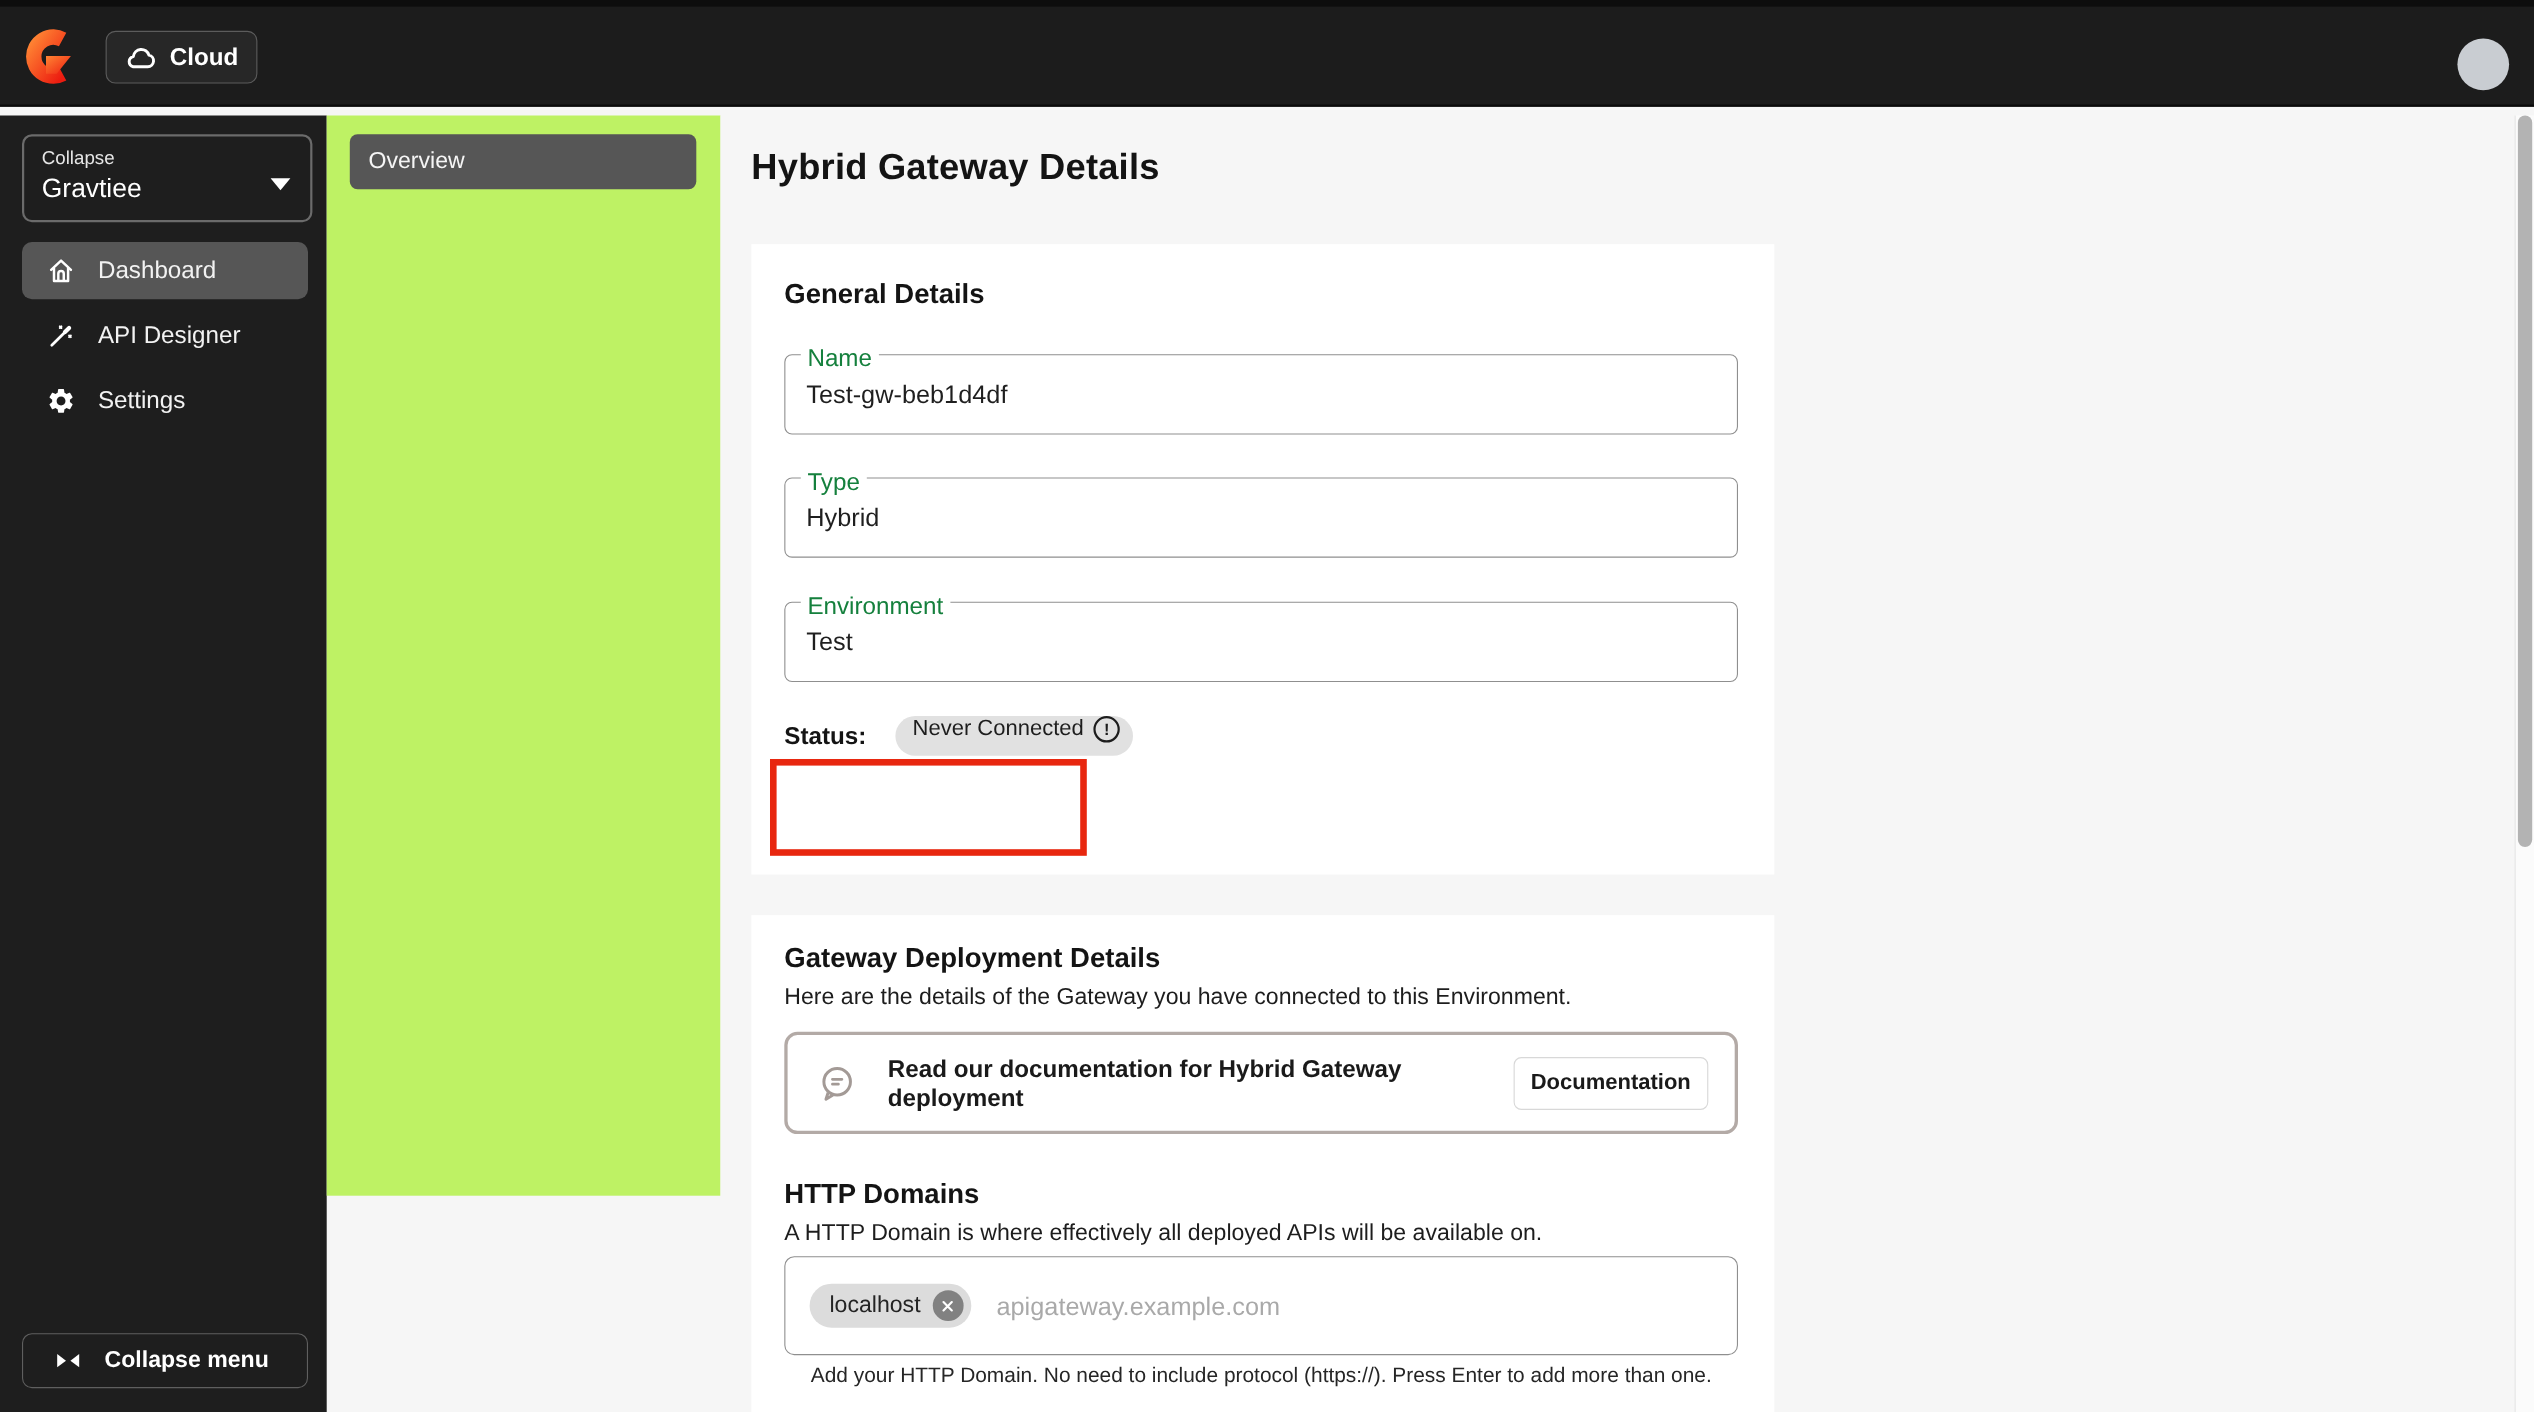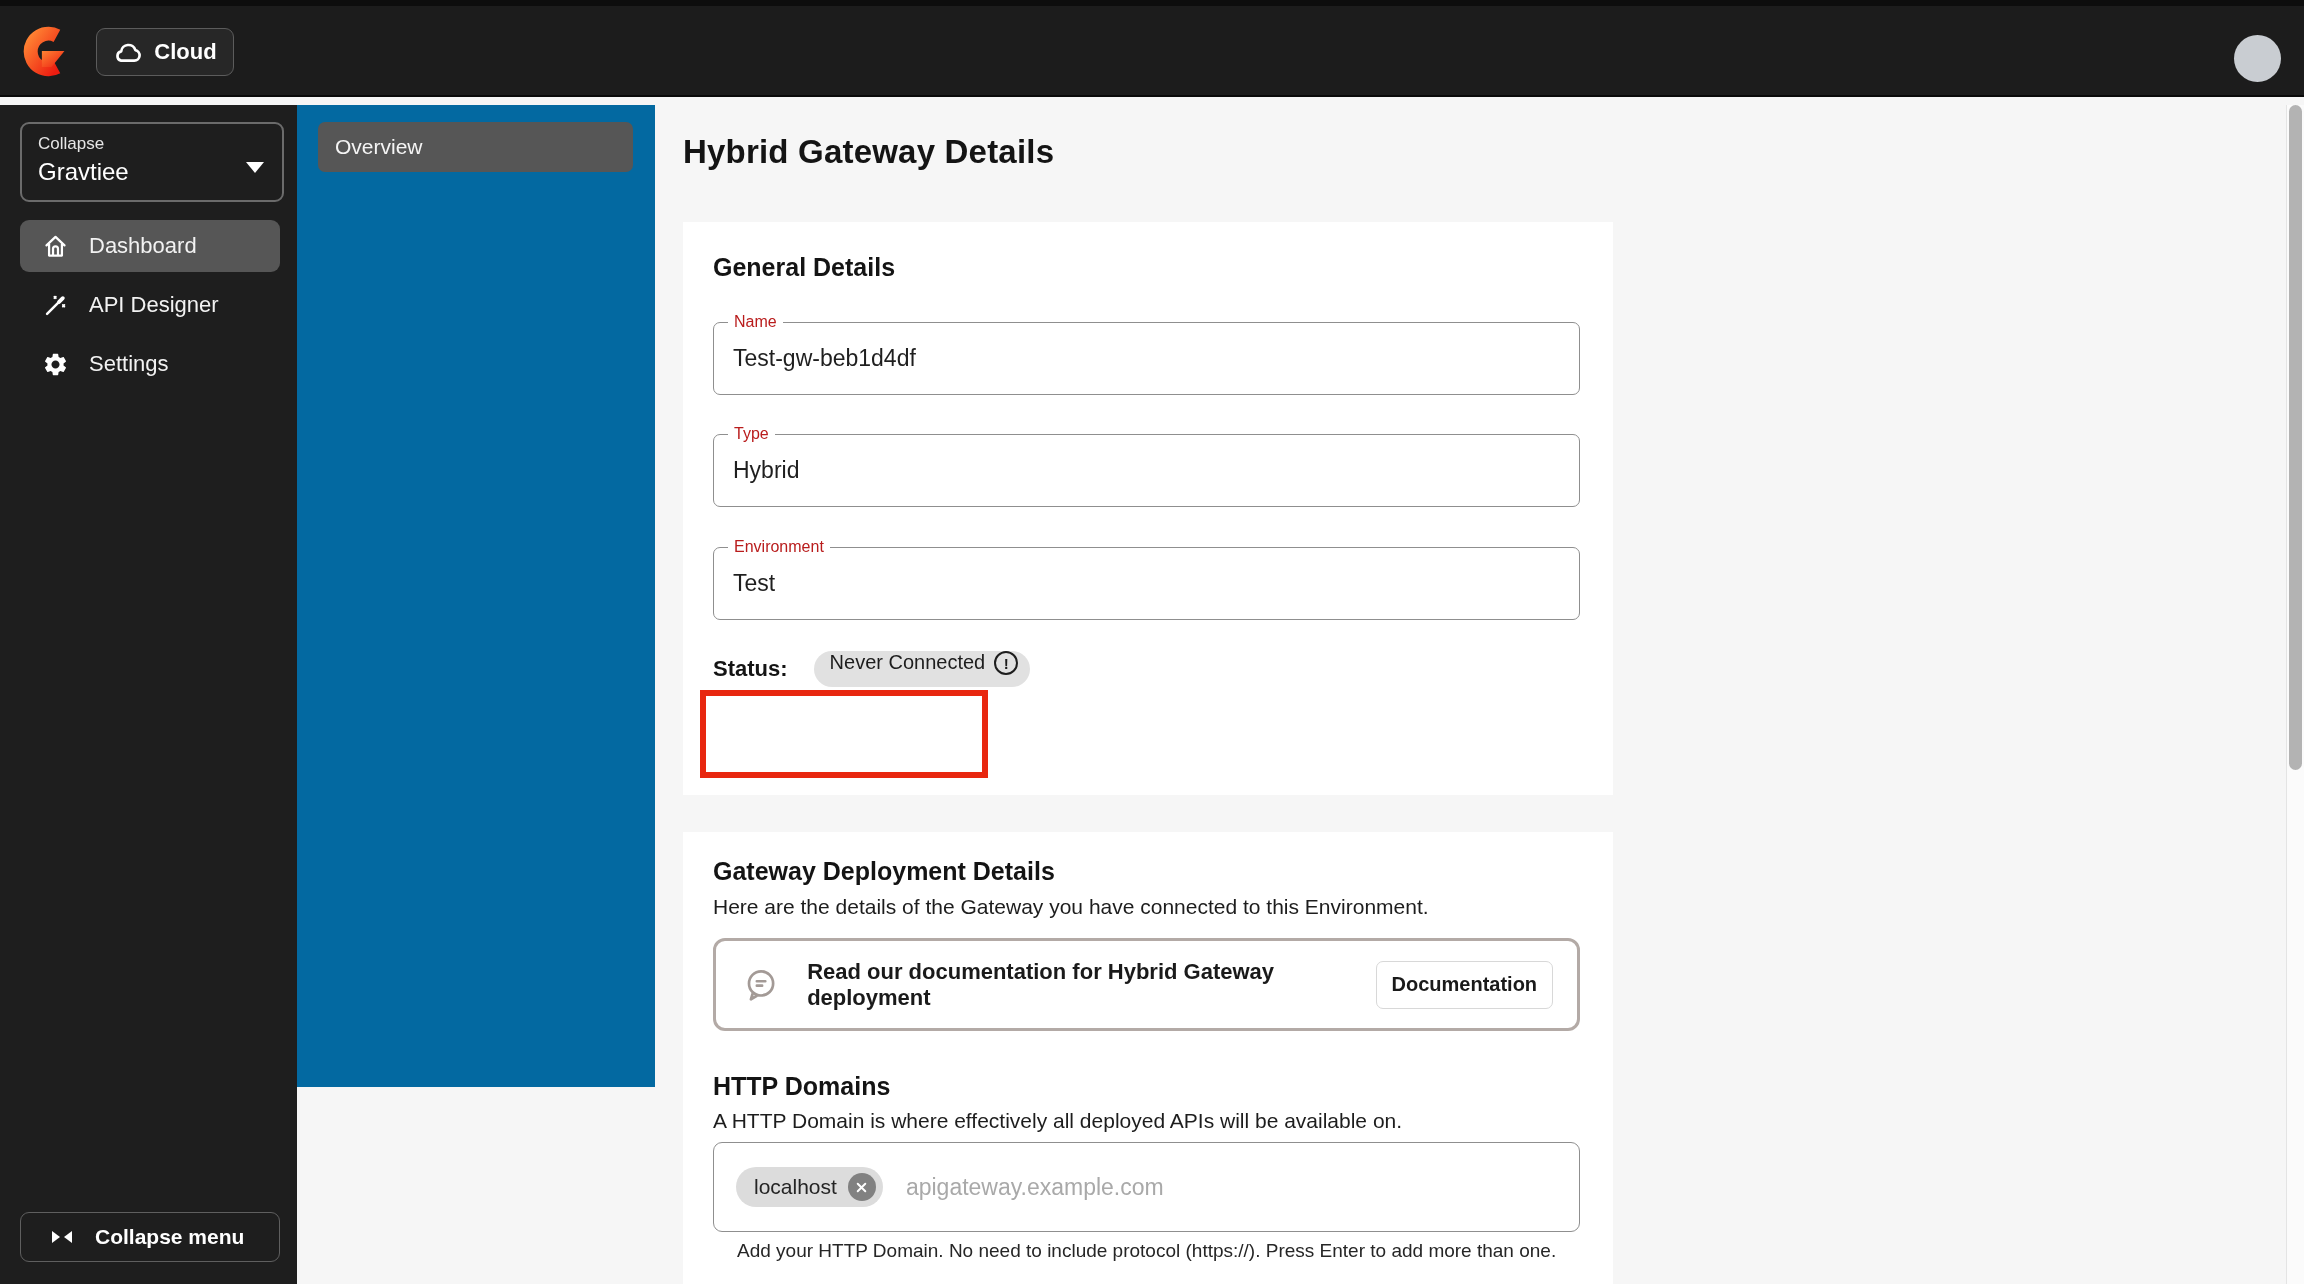--- a/index.html
+++ b/index.html
@@ -27,39 +27,39 @@
   .nav { position:absolute; left:20px; top:115px; width:260px; }
   .nav-item { height:52px; border-radius:9px; display:flex; align-items:center; gap:20px;
     padding-left:22px; color:#f2f2f2; font-size:22px; cursor:pointer; margin-bottom:7px; }
   .nav-item.active { background:#565656; }
   .nav-item svg { flex:0 0 auto; }
 
   .collapse-btn { position:absolute; left:20px; top:1107px; width:260px; height:50px;
     border:1.5px solid #5f5f5f; border-radius:9px; display:flex; align-items:center;
     gap:20px; padding-left:28px; color:#fff; font-size:21px; font-weight:600; cursor:pointer; }
 
-  .subnav { position:absolute; left:297px; top:105px; width:358px; height:982px; background:#0369a1; }
+  .subnav { position:absolute; left:297px; top:105px; width:358px; height:982px; background:#bef264; }
   .subnav-item { position:absolute; left:21px; top:17px; width:315px; height:50px;
     background:#565656; border-radius:7px; display:flex; align-items:center;
     padding-left:17px; color:#f5f5f5; font-size:21px; cursor:pointer; }
 
   .main { position:absolute; left:655px; top:105px; width:1649px; height:1179px; background:#f6f6f6; }
   .page-title { position:absolute; left:28px; top:28px; font-size:33px; font-weight:800; color:#141414; letter-spacing:.2px; }
 
   .card { position:absolute; left:28px; width:930px; background:#ffffff; }
   .card1 { top:117px; height:573px; }
   .card2 { top:727px; height:452px; }
 
   .section-heading { position:absolute; left:30px; font-size:25px; font-weight:800; color:#141414; }
   .section-sub { position:absolute; left:30px; font-size:21px; color:#1d1d1d; }
 
   .field { position:absolute; left:30px; width:867px; height:73px;
     border:1.5px solid #8f8f8f; border-radius:7px; background:#fff; }
   .field-label { position:absolute; top:-10px; left:14px; background:#fff; padding:0 6px;
-    font-size:16px; color:#b91c1c; }
+    font-size:22px; color:#15803d; }
   .field input { position:absolute; left:0; top:0; width:100%; height:100%; border:0; outline:0;
     background:transparent; padding-left:19px; font-size:23px; color:#1f1f1f;
     font-family:"Liberation Sans","DejaVu Sans",sans-serif; }
 
   .status-row { position:absolute; left:30px; top:428px; height:38px; display:flex; align-items:center; gap:26px; }
   .status-label { font-size:22px; font-weight:700; color:#141414; }
   .status-pill { height:36px; background:#e1e1e1; border-radius:18px; display:flex;
     align-items:flex-start; gap:9px; padding:0 12px 0 16px; font-size:20px; color:#1d1d1d; }
   .alert-icon { width:24px; height:24px; border:2px solid #1d1d1d; border-radius:50%;
     display:flex; align-items:center; justify-content:center; font-size:15px; font-weight:700; color:#1d1d1d; }

